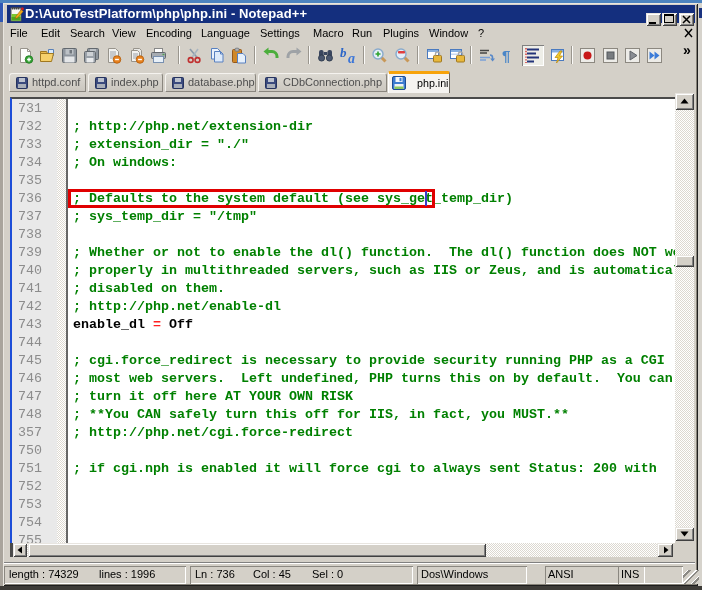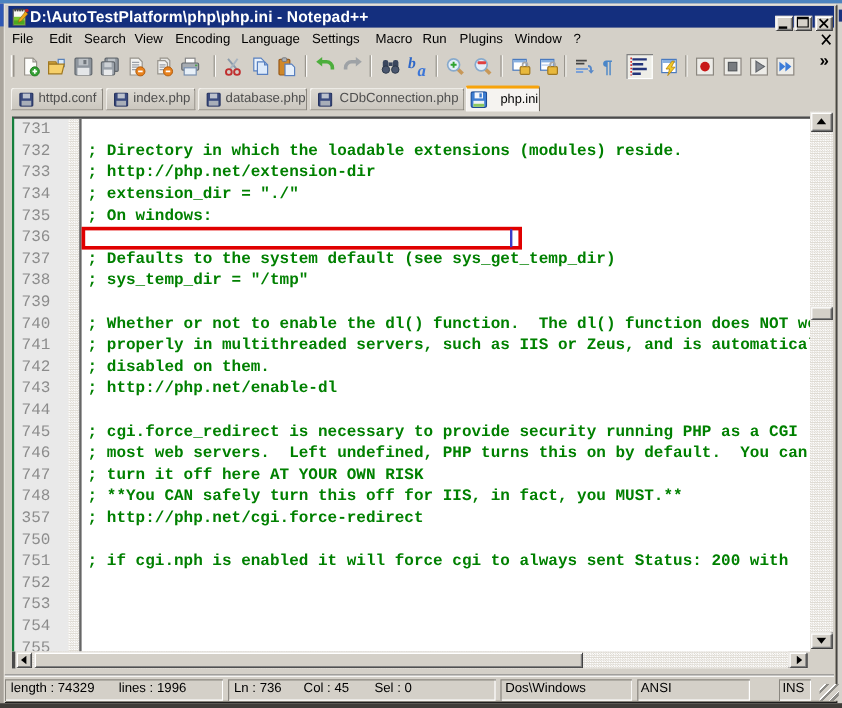--- a/index.html
+++ b/index.html
@@ -36,21 +36,21 @@
  border:1px solid #8A867E;border-top:1px solid #F5F3EF;border-left:1px solid #F5F3EF;border-radius:3px 3px 0 0;
  font-size:11px;line-height:17px;color:#4E4E4E;white-space:nowrap}
 .tab svg{position:absolute;left:6px;top:3px}
 .tab .lb{position:absolute;left:22px;top:0}
 #tabact{position:absolute;left:388px;top:71px;width:62px;height:22px;background:#F5F3F0;
  border-left:1px solid #fff;border-right:1px solid #6A665E;border-top:3px solid #F7A30B;border-radius:2px 2px 0 0;
  font-size:11px;line-height:18px;color:#000}
 #tabact svg{position:absolute;left:3px;top:2px}
 #tabact .lb{position:absolute;left:26px;top:0}
 
-#editor{left:10px;top:97px;width:665px;height:446px;background:#fff;border-top:2px solid #4A4A4A;border-left:2px solid #15803d;overflow:hidden}
+#editor{left:10px;top:97px;width:665px;height:446px;background:#fff;border-top:2px solid #4A4A4A;border-left:2px solid #1d4ed8;overflow:hidden}
 #gutter{position:absolute;left:0;top:0;width:45px;height:446px;background:#E9E9E9}
 #stipple{position:absolute;left:45px;top:0;width:9px;height:446px;background:
  conic-gradient(#fff 25%,#DEDAD2 0 50%,#fff 0 75%,#DEDAD2 0);background-size:2px 2px}
 #gsep{position:absolute;left:54px;top:0;width:2px;height:446px;background:#666}
 #etext{position:absolute;left:56px;top:0;width:607px;height:446px;overflow:hidden}
 .ln,#gutter div{height:18px;font-family:"Liberation Mono",monospace;font-size:13.33px;line-height:18px;white-space:pre}
 #gutter div{color:#8C8C8C;padding-left:6px}
 #gutter{padding-top:1px}
 #etext{padding-top:1px}
 .ln{padding-left:5px;color:#000}
@@ -345,32 +345,32 @@
       <div>751</div>
       <div>752</div>
       <div>753</div>
       <div>754</div>
       <div>755</div>
  </div>
  <div id="stipple"></div>
  <div id="gsep"></div>
  <div id="etext">
   <div class="ln">&nbsp;</div>
-  <div class="ln c">; Directory in which the loadable extensions (modules) reside.</div>
   <div class="ln c">; http://php.net/extension-dir</div>
   <div class="ln c">; extension_dir = "./"</div>
   <div class="ln c">; On windows:</div>
   <div class="ln">&nbsp;</div>
   <div class="ln c">; Defaults to the system default (see sys_get_temp_dir)</div>
   <div class="ln c">; sys_temp_dir = "/tmp"</div>
   <div class="ln">&nbsp;</div>
   <div class="ln c">; Whether or not to enable the dl() function.  The dl() function does NOT work</div>
   <div class="ln c">; properly in multithreaded servers, such as IIS or Zeus, and is automatically</div>
   <div class="ln c">; disabled on them.</div>
   <div class="ln c">; http://php.net/enable-dl</div>
+  <div class="ln"><span class="k">enable_dl</span> <span class="r">=</span> <span class="k">Off</span></div>
   <div class="ln">&nbsp;</div>
   <div class="ln c">; cgi.force_redirect is necessary to provide security running PHP as a CGI</div>
   <div class="ln c">; most web servers.  Left undefined, PHP turns this on by default.  You can</div>
   <div class="ln c">; turn it off here AT YOUR OWN RISK</div>
   <div class="ln c">; **You CAN safely turn this off for IIS, in fact, you MUST.**</div>
   <div class="ln c">; http://php.net/cgi.force-redirect</div>
   <div class="ln">&nbsp;</div>
   <div class="ln c">; if cgi.nph is enabled it will force cgi to always sent Status: 200 with</div>
  </div>
  <div id="redbox"></div>
@@ -404,15 +404,15 @@
       </svg>
     </div>
 </div>
 <div class="abs" id="corner"></div>
 
 <div class="abs" id="sgroove1"></div>
 <div class="abs" id="sgroove2"></div>
 <div class="panel" style="left:4px;width:182px"><span style="position:absolute;left:5px">length : 74329</span><span style="position:absolute;left:95px">lines : 1996</span></div>
 <div class="panel" style="left:190px;width:223px"><span style="position:absolute;left:5px">Ln : 736</span><span style="position:absolute;left:63px">Col : 45</span><span style="position:absolute;left:122px">Sel : 0</span></div>
 <div class="panel" style="left:417px;width:110px"><span style="position:absolute;left:4px">Dos\Windows</span></div>
-<div class="panel" style="left:531px;width:94px"><span style="position:absolute;left:3px">ANSI</span></div>
-<div class="panel" style="left:649px;width:27px"><span style="position:absolute;left:3px">INS</span></div>
+<div class="panel" style="left:545px;width:138px"><span style="position:absolute;left:3px">ANSI</span></div>
+<div class="panel" style="left:618px;width:27px"><span style="position:absolute;left:3px">INS</span></div>
 <div class="abs" id="grip"></div>
 
 </body></html>

